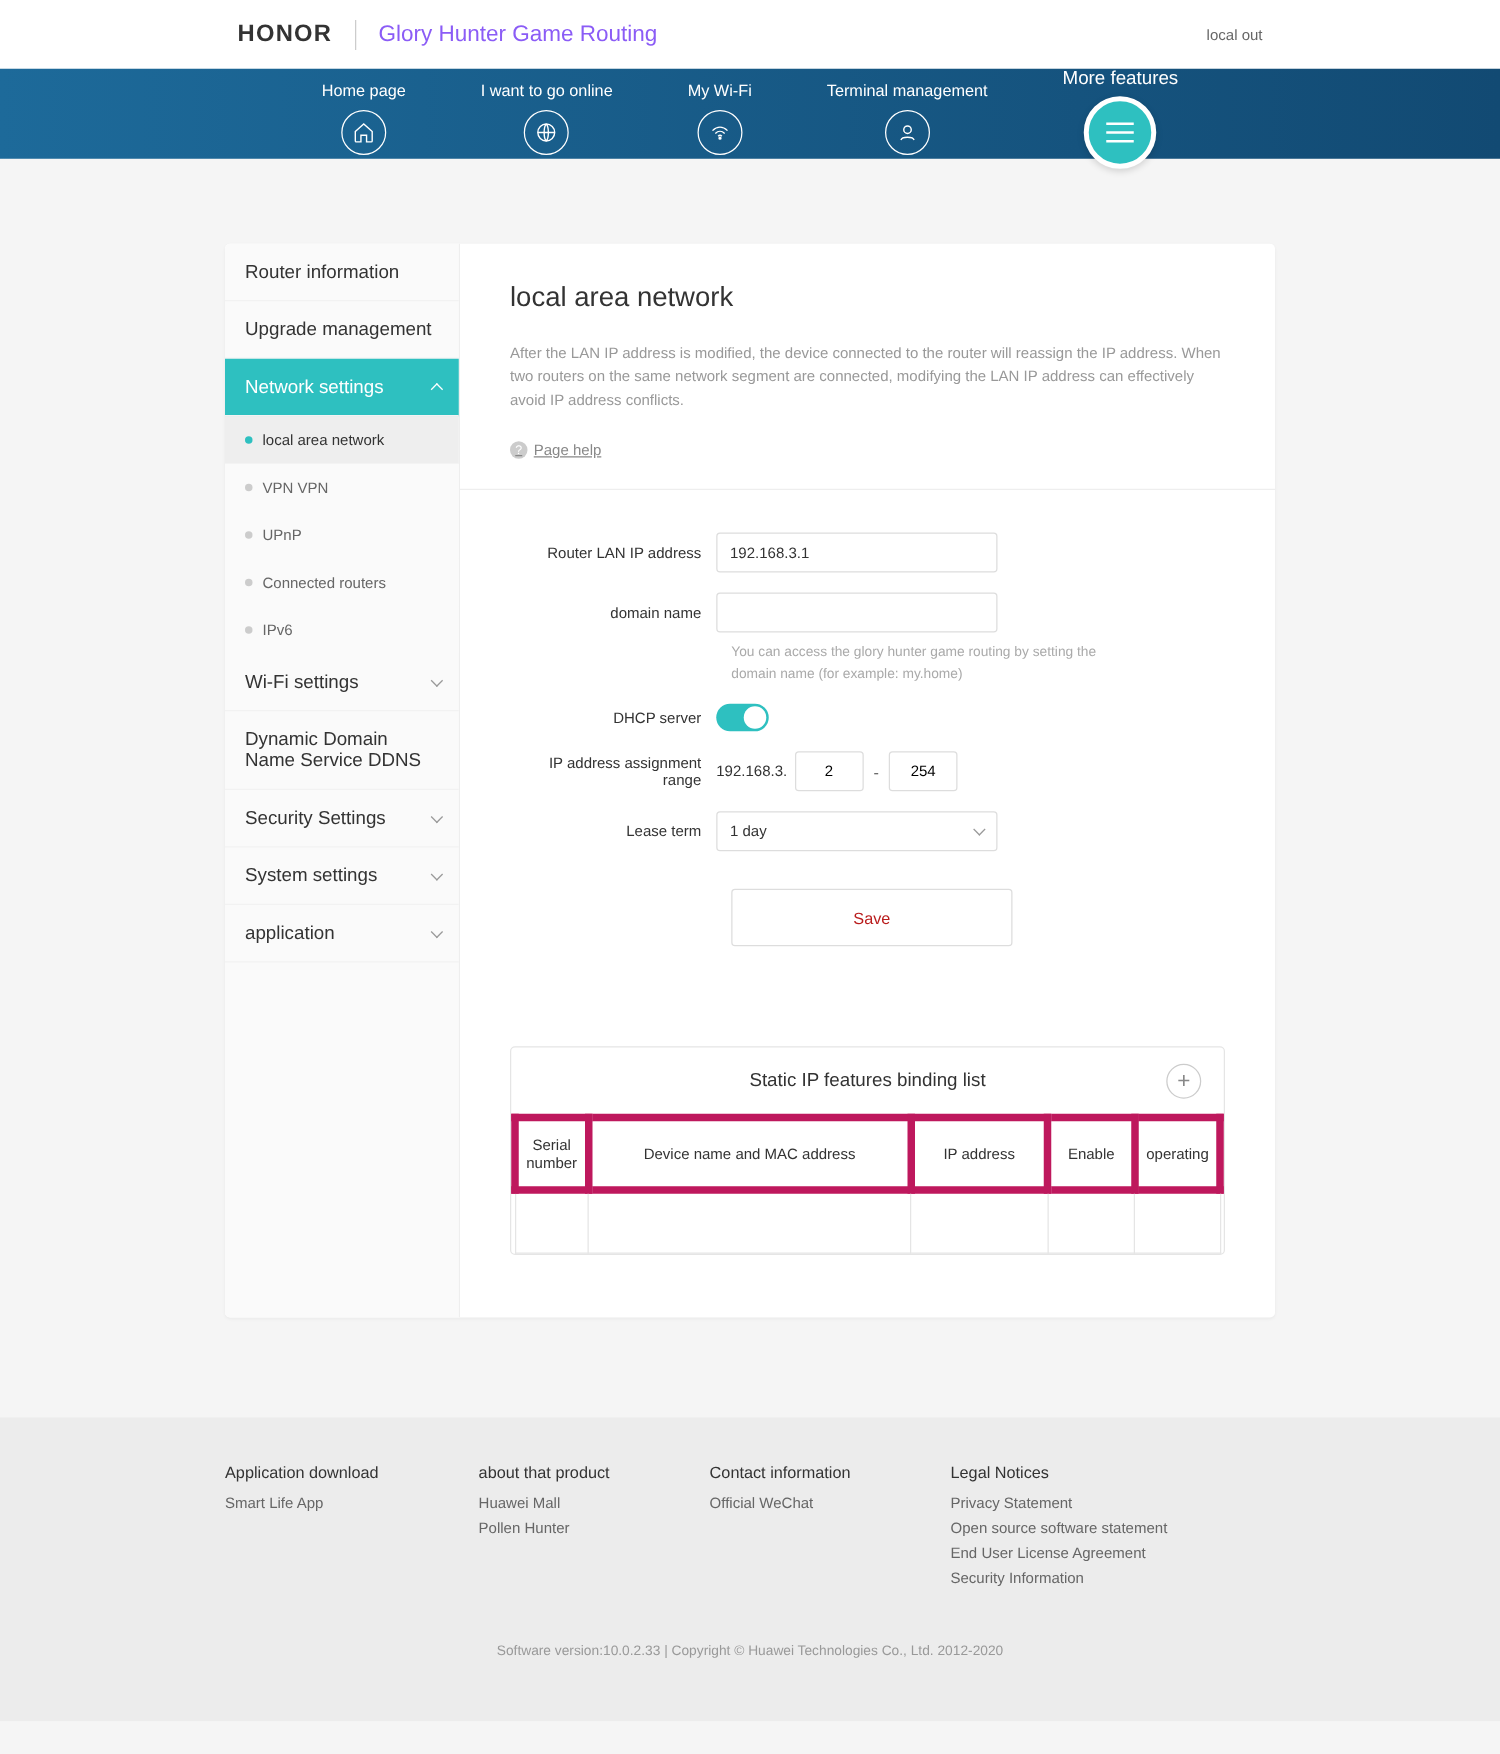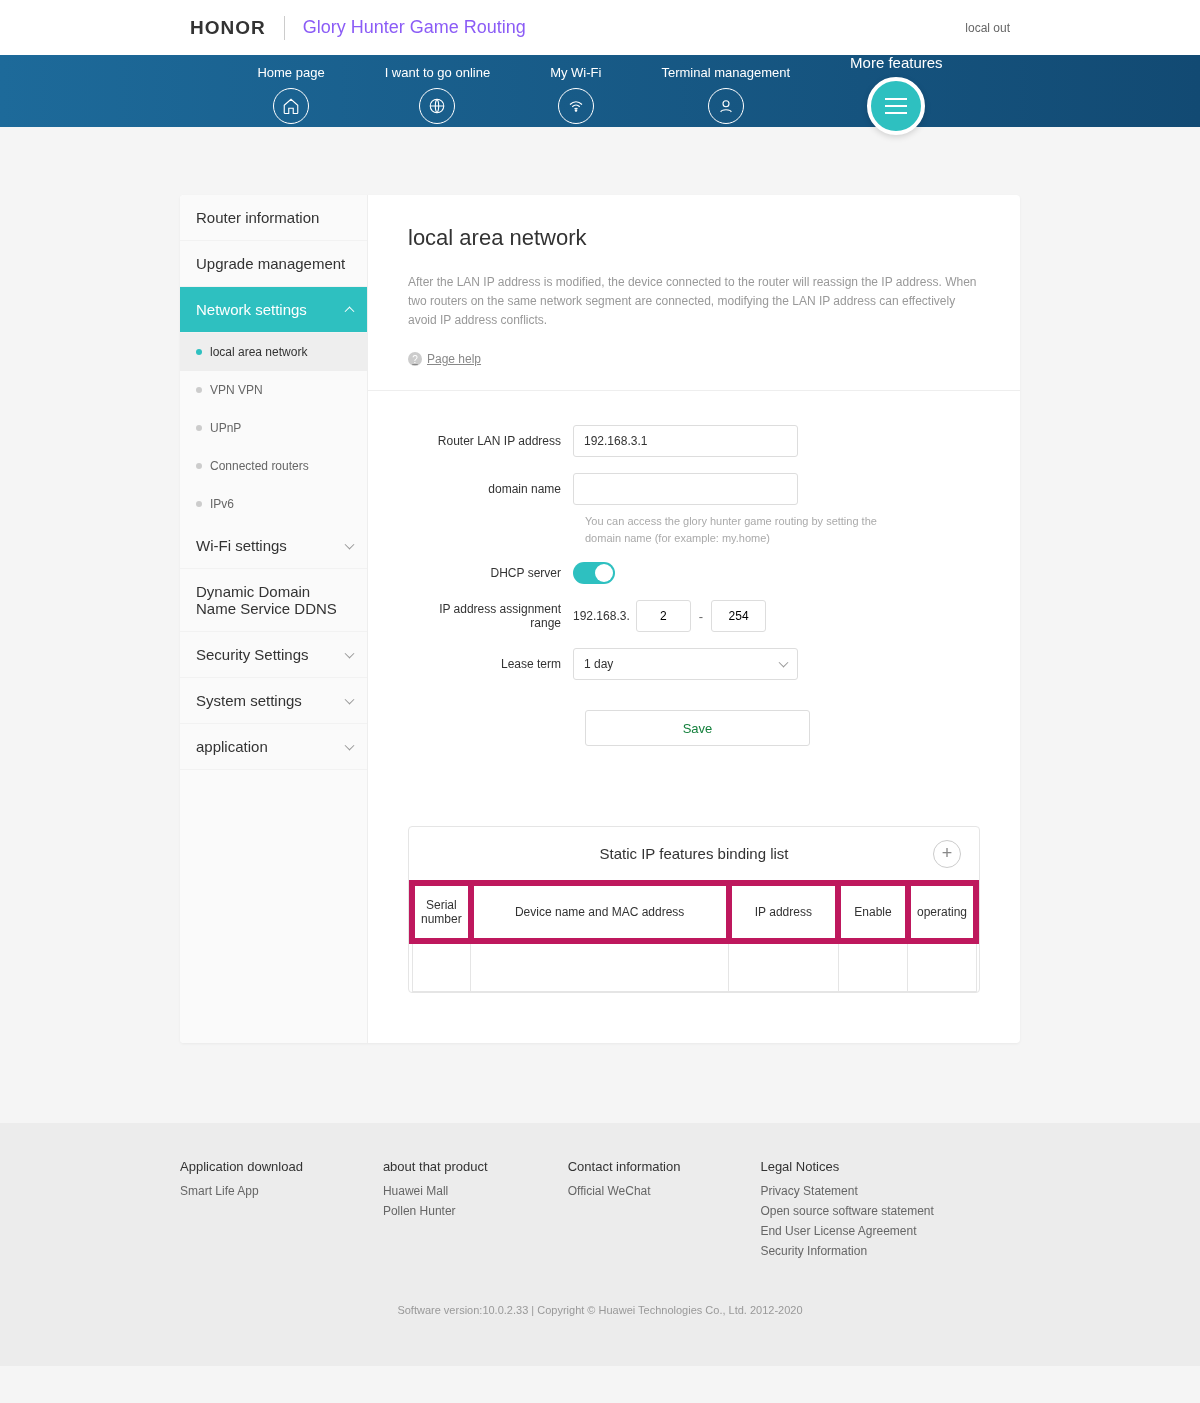--- a/index.html
+++ b/index.html
@@ -40,21 +40,21 @@
 .row-label { width: 165px; text-align: right; padding-right: 12px; font-size: 12px; color: #333; }
 .text-input { width: 225px; height: 32px; border: 1px solid #ddd; border-radius: 3px; padding: 0 10px; font-size: 12px; color: #333; }
 .small-input { width: 55px; height: 32px; border: 1px solid #ddd; border-radius: 3px; text-align: center; font-size: 12px; }
 .hint { font-size: 11px; color: #aaa; margin: -8px 0 16px 177px; width: 320px; line-height: 1.5; }
 .toggle { width: 42px; height: 22px; background: #2ec0c0; border-radius: 11px; position: relative; cursor: pointer; }
 .toggle::after { content: ''; position: absolute; width: 18px; height: 18px; background: #fff; border-radius: 50%; top: 2px; right: 2px; }
 .range-prefix { font-size: 12px; color: #333; margin-right: 6px; }
 .dash { margin: 0 8px; color: #666; }
 .select { width: 225px; height: 32px; border: 1px solid #ddd; border-radius: 3px; padding: 0 10px; font-size: 12px; color: #333; background: #fff; position: relative; display:flex; align-items:center; cursor:pointer;}
 .select::after { content:''; position:absolute; right:10px; top:50%; width:6px; height:6px; border-right:1px solid #999; border-bottom:1px solid #999; transform: translateY(-70%) rotate(45deg);}
-.save-btn { width: 225px; height: 36px; border: 1px solid #ddd; background: #fff; border-radius: 3px; font-size: 13px; color: #15803d; cursor: pointer; margin: 30px 0 0 177px; display: block; }
+.save-btn { width: 225px; height: 46px; border: 1px solid #ddd; background: #fff; border-radius: 3px; font-size: 13px; color: #b91c1c; cursor: pointer; margin: 30px 0 0 177px; display: block; }
 .table-box { border: 1px solid #e5e5e5; border-radius: 4px; margin-top: 80px; }
 .table-header { display: flex; align-items: center; justify-content: center; padding: 18px; position: relative; }
 .table-title { font-size: 15px; color: #333; }
 .add-btn { position: absolute; right: 18px; width: 28px; height: 28px; border: 1px solid #ccc; border-radius: 50%; display: flex; align-items: center; justify-content: center; font-size: 18px; color: #888; cursor: pointer; }
 .tbl { width: 100%; border-collapse: collapse; }
 .tbl th { border: 6px solid #be185d; padding: 12px 6px; font-size: 12px; font-weight: 400; color: #333; text-align: center; }
 .tbl td { border: 1px solid #e5e5e5; height: 50px; }
 .th-serial { width: 46px; }
 .th-device { width: 260px; }
 .th-ip { width: 110px; }

